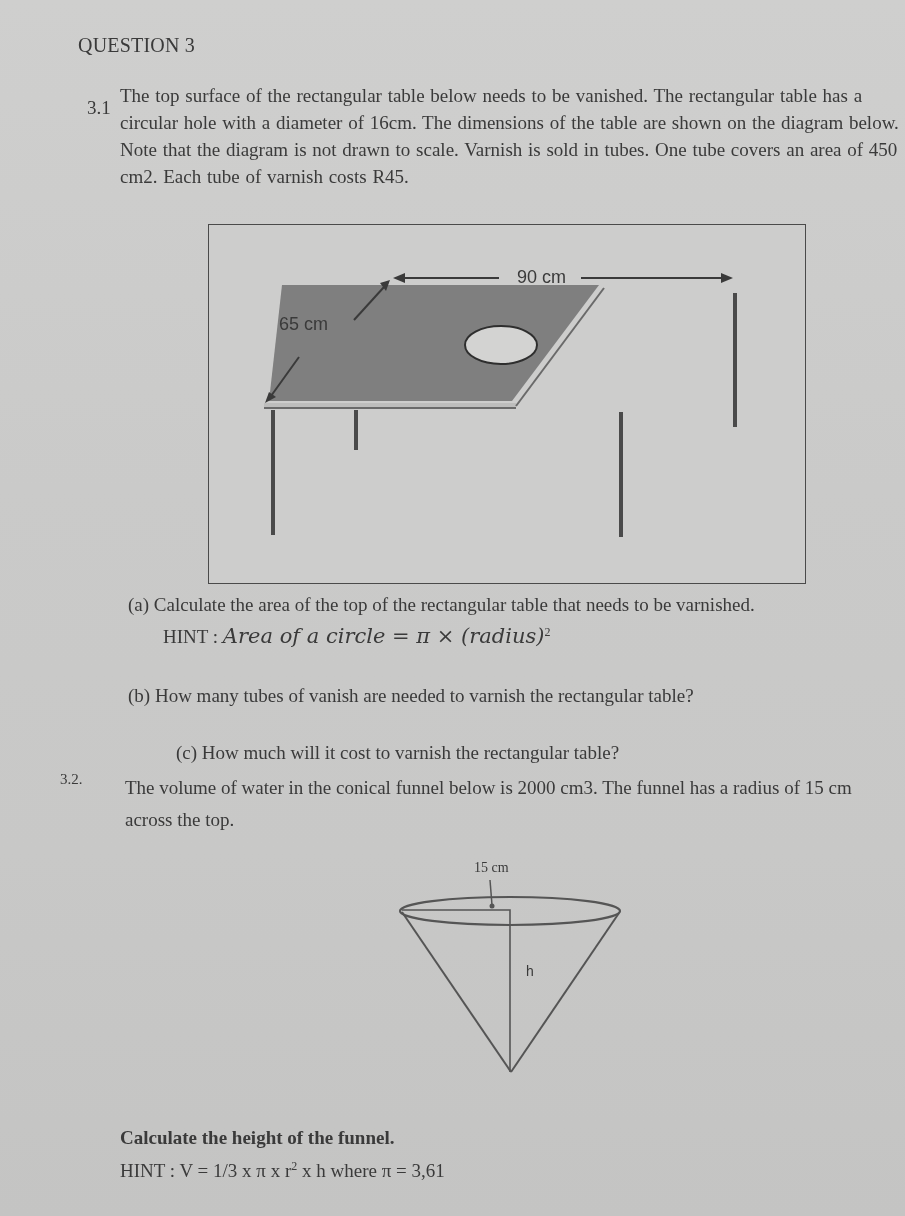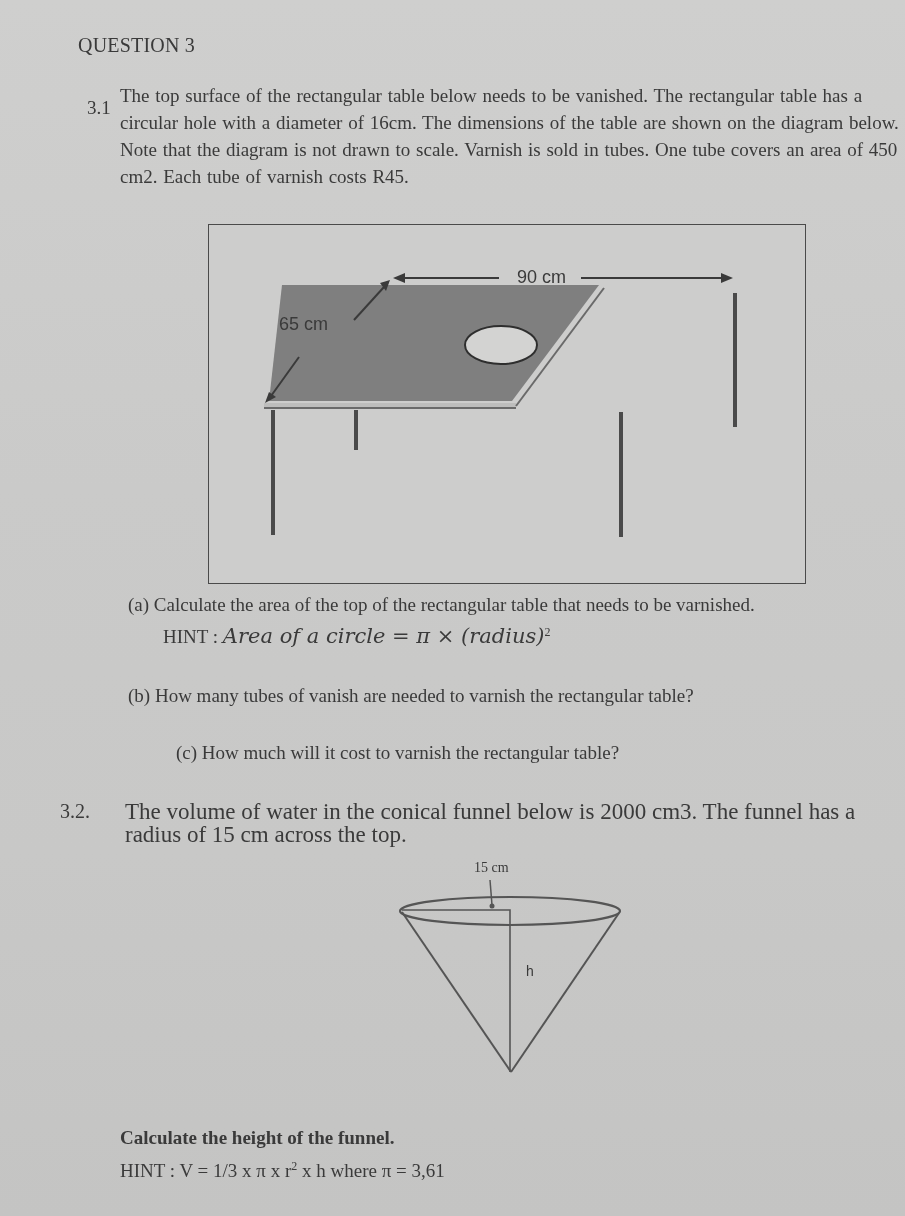--- a/index.html
+++ b/index.html
@@ -16,22 +16,22 @@
   .p31 { left: 77px; top: 82px; width: 830px; }
   .p31 .n { position: absolute; left: 0; top: 12px; margin-left: 10px; }
   .p31 .t { margin-left: 43px; display: block; word-spacing: 1px; }
   .diagram-box {
     left: 208px; top: 201px; width: 596px; height: 358px;
     border: 1.5px solid #4a4a4a; background: #cdcdcc; margin-top: 23px;
   }
   .sub { font-size: 19px; left: 128px; }
   .hint-line { left: 163px; top: 624px; font-size: 19px; }
   .hint-math { font-family: "DejaVu Serif", serif; font-style: italic; font-size: 21px; }
-  .p32-n { left: 60px; top: 800px; font-size: 20px; }
-  .p32-t { left: 125px; top: 800px; width: 760px; font-size: 23px; line-height: 23px; }
+  .p32-n { left: 60px; top: 771px; font-size: 15px; }
+  .p32-t { left: 125px; top: 772px; width: 760px; font-size: 19px; line-height: 32px; }
   .calc { left: 120px; top: 1127px; font-size: 19px; font-weight: bold; }
   .hint2 { left: 120px; top: 1159px; font-size: 19px; }
   sup { font-size: 12px; }
 </style>
 </head>
 <body>
 
 <div class="abs q-title">QUESTION 3</div>
 
 <div class="abs para p31">

